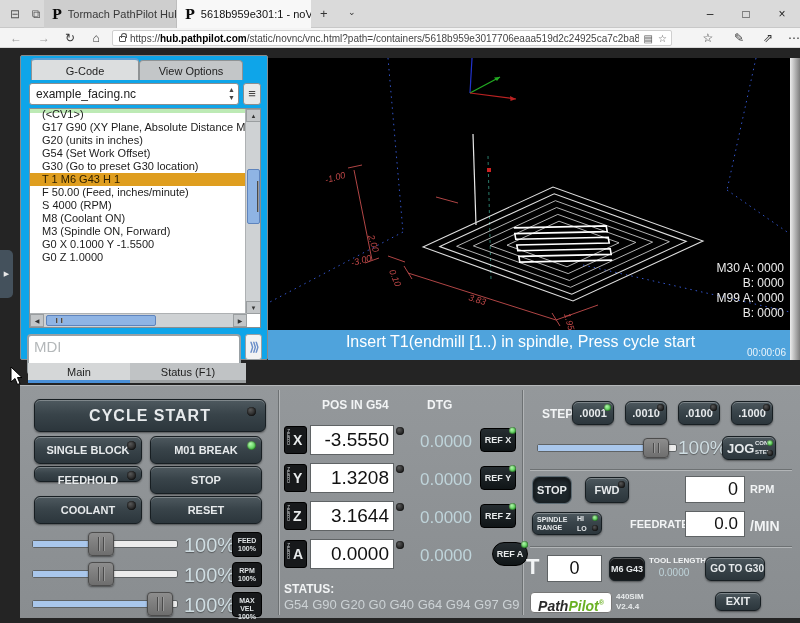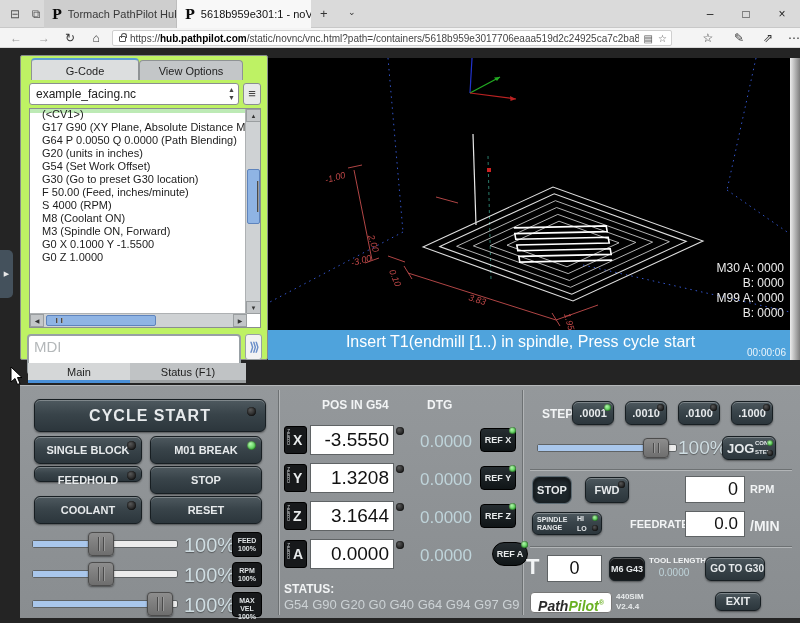--- a/index.html
+++ b/index.html
@@ -28,21 +28,21 @@
   .urlico{flex:0 0 auto;color:#555;font-size:10px;margin-left:5px;}
 
   
   #page{left:0;top:48px;width:800px;height:575px;background:#242424;}
 
   
   #vnchandle{left:0;top:202px;width:13px;height:48px;background:#44515c;border-radius:0 5px 5px 0;color:#e8e8e8;font-size:7px;text-align:center;line-height:48px;}
   #cursor{left:10px;top:318px;width:14px;height:20px;}
 
   
-  #gpanel{left:20px;top:7px;width:248px;height:305px;background:#bef264;border:1px solid #878b8d;border-radius:2px;}
+  #gpanel{left:20px;top:7px;width:248px;height:305px;background:#0ea5e9;border:1px solid #878b8d;border-radius:2px;}
   .gtab{top:2px;height:22px;font-size:11px;color:#222;text-align:center;line-height:22px;border:1px solid #8f9395;border-bottom:none;border-radius:4px 4px 0 0;}
   .gtab.active{background:#dcdedf;border-top:2px solid #5a9fd4;}
   .gtab.inactive{background:#c3c6c8;height:20px;top:4px;line-height:20px;}
   #combo{left:8px;top:27px;width:210px;height:22px;background:#fff;border:1px solid #8a8e90;border-radius:3px;font-size:12px;color:#222;line-height:20px;padding-left:6px;}
   #combo .spin{position:absolute;right:3px;top:2px;font-size:7px;color:#444;line-height:8px;text-align:center;}
   #gmenu{left:222px;top:27px;width:18px;height:22px;background:#e8eaea;border:1px solid #8a8e90;border-radius:3px;color:#444;font-size:13px;text-align:center;line-height:20px;}
   #gclist{left:8px;top:52px;width:232px;height:220px;background:#fff;border:1px solid #8a8e90;overflow:hidden;}
   #gctext{position:absolute;left:0;top:0;width:217px;height:205px;overflow:hidden;}
   .gc-green{height:4px;background:#bdeab5;}
   .gcline{font-size:11px;line-height:13px;color:#1c1c1c;padding-left:12px;white-space:nowrap;}
@@ -149,25 +149,25 @@
       <span>example_facing.nc</span>
       <span class="spin">▲<br>▼</span>
     </div>
     <div class="abs" id="gmenu">≡</div>
     <div class="abs" id="gclist">
       <div id="gctext">
         <div class="gc-green"></div>
         <div class="gcline first">(&lt;CV1&gt;)</div>
         <div class="gcline"></div>
         <div class="gcline">G17 G90  (XY Plane, Absolute Distance Mode)</div>
-        <div class="gcline">G64 P 0.0050 Q 0.0000 (Path Blending)</div>
         <div class="gcline">G20 (units in inches)</div>
         <div class="gcline">G54 (Set Work Offset)</div>
         <div class="gcline">G30 (Go to preset G30 location)</div>
         <div class="gcline"></div>
+        <div class="gcline hl">T 1 M6 G43 H 1</div>
         <div class="gcline">F 50.00 (Feed, inches/minute)</div>
         <div class="gcline">S 4000 (RPM)</div>
         <div class="gcline"></div>
         <div class="gcline">M8 (Coolant ON)</div>
         <div class="gcline">M3 (Spindle ON, Forward)</div>
         <div class="gcline"></div>
         <div class="gcline">G0 X 0.1000 Y -1.5500</div>
         <div class="gcline">G0 Z 1.0000</div>
       </div>
       <div class="vsb">

